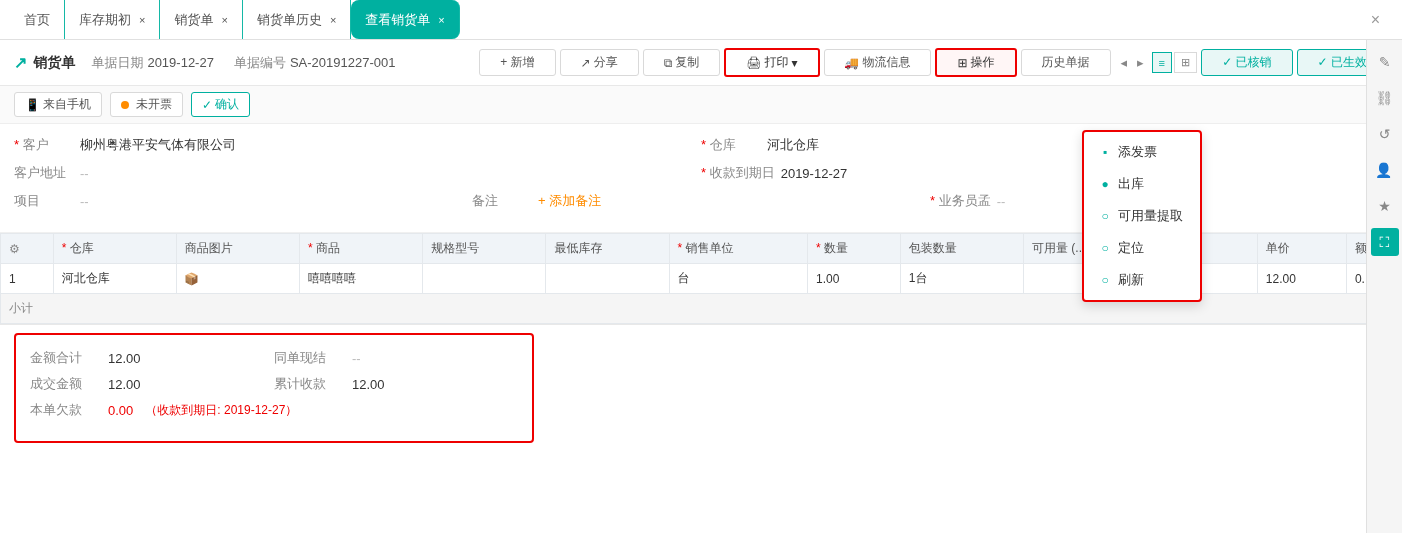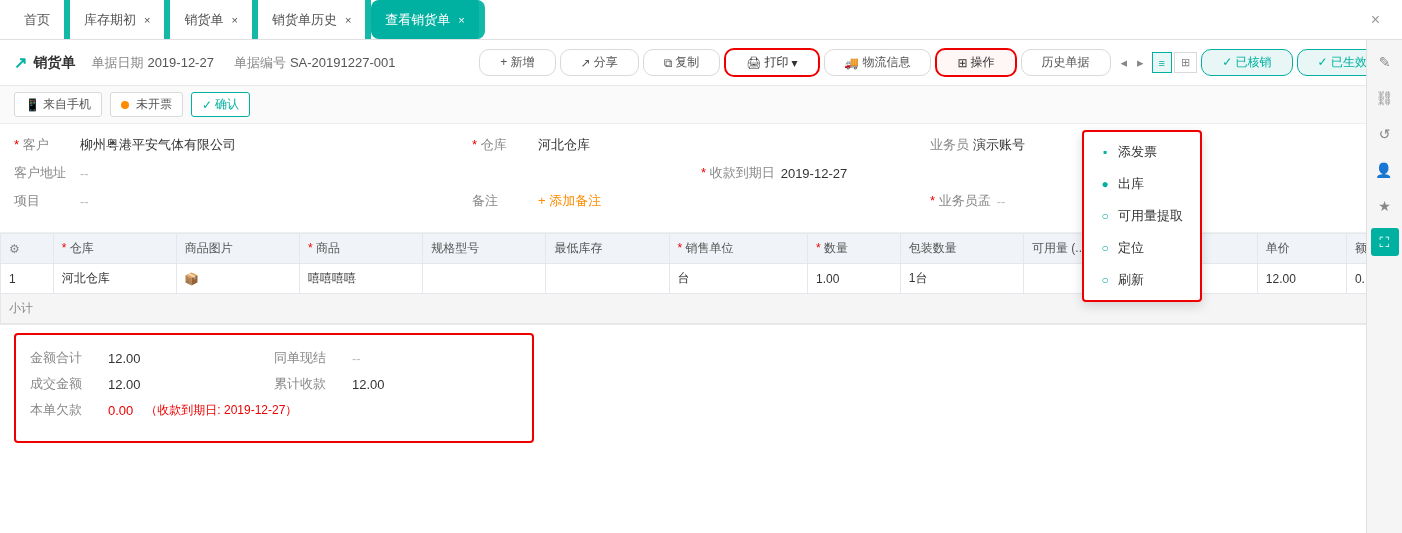--- a/index.html
+++ b/index.html
@@ -10,21 +10,21 @@
       display: flex; align-items: center;
       background: #fff;
       border-bottom: 1px solid #e0e0e0;
       padding: 0 10px;
       height: 40px;
     }
     .tab {
       display: flex; align-items: center; gap: 4px;
       padding: 0 14px; height: 100%;
       cursor: pointer; font-size: 13px; color: #555;
-      border-right: 6px solid #14b8a6;
+      border-right: 1px solid #14b8a6;
     }
     .tab.active {
       background: #00b0a0; color: #fff;
       border-radius: 8px;
     }
     .tab .close-btn {
       font-size: 11px; color: inherit; cursor: pointer; margin-left: 4px;
     }
     .tab-close-x {
       margin-left: auto;
@@ -60,21 +60,21 @@
     .doc-meta .label { color: #888; }
 
     
     .toolbar {
       margin-left: auto;
       display: flex; align-items: center; gap: 4px;
     }
     .toolbar-btn {
       display: flex; align-items: center; gap: 3px;
       padding: 4px 20px; border: 1px solid #d9d9d9;
-      background: #fff; border-radius: 10px; cursor: pointer;
+      background: #fff; border-radius: 3px; cursor: pointer;
       font-size: 12px; color: #555; white-space: nowrap;
     }
     .toolbar-btn.print-active {
       border: 2px solid #e00;
       color: #333;
     }
     .toolbar-btn.operations {
       background: #fff; border: 1px solid #d9d9d9;
       color: #333;
     }
@@ -356,24 +356,20 @@
 
   <div class="form-section">
     <div class="form-row">
       <div class="form-field">
         <span class="form-label required">客户</span>
         <span class="form-value">柳州粤港平安气体有限公司</span>
       </div>
       <div class="form-field">
         <span class="form-label required">仓库</span>
         <span class="form-value">河北仓库</span>
-      </div>
-      <div class="form-field">
-        <span class="staff-label">业务员</span>
-        <span class="form-value">演示账号</span>
       </div>
     </div>
     <div class="form-row">
       <div class="form-field">
         <span class="form-label">客户地址</span>
         <span class="form-value muted">--</span>
       </div>
       <div class="form-field">
         <span class="form-label required">收款到期日</span>
         <span class="form-value">2019-12-27</span>

